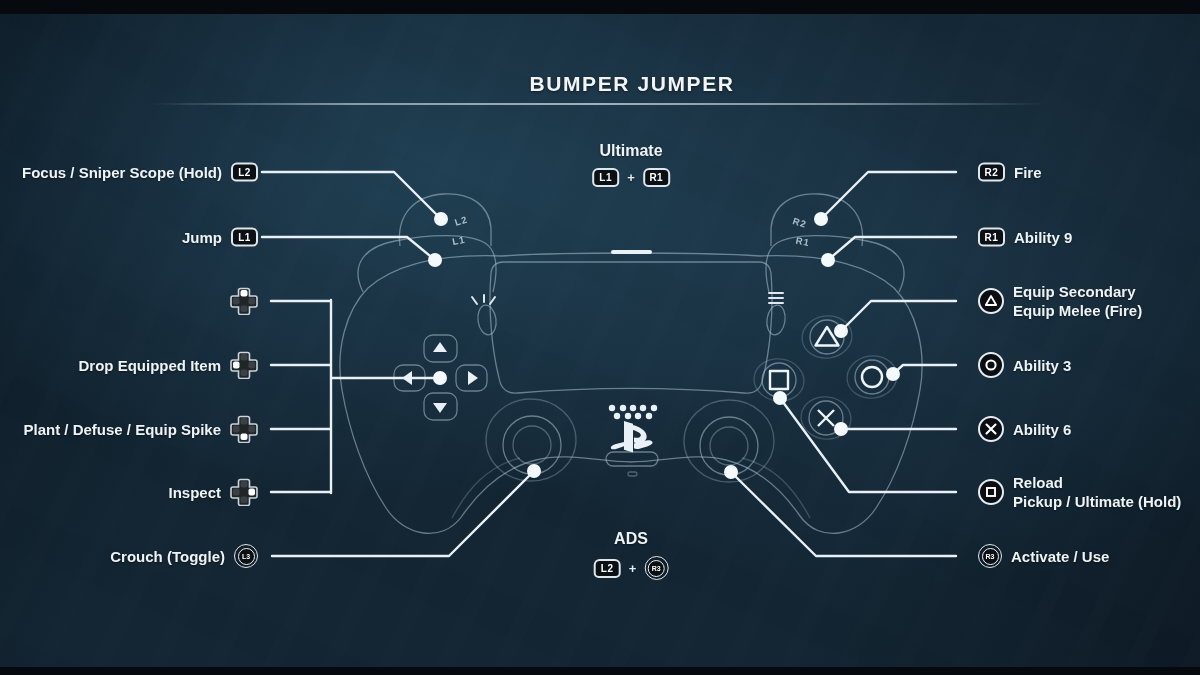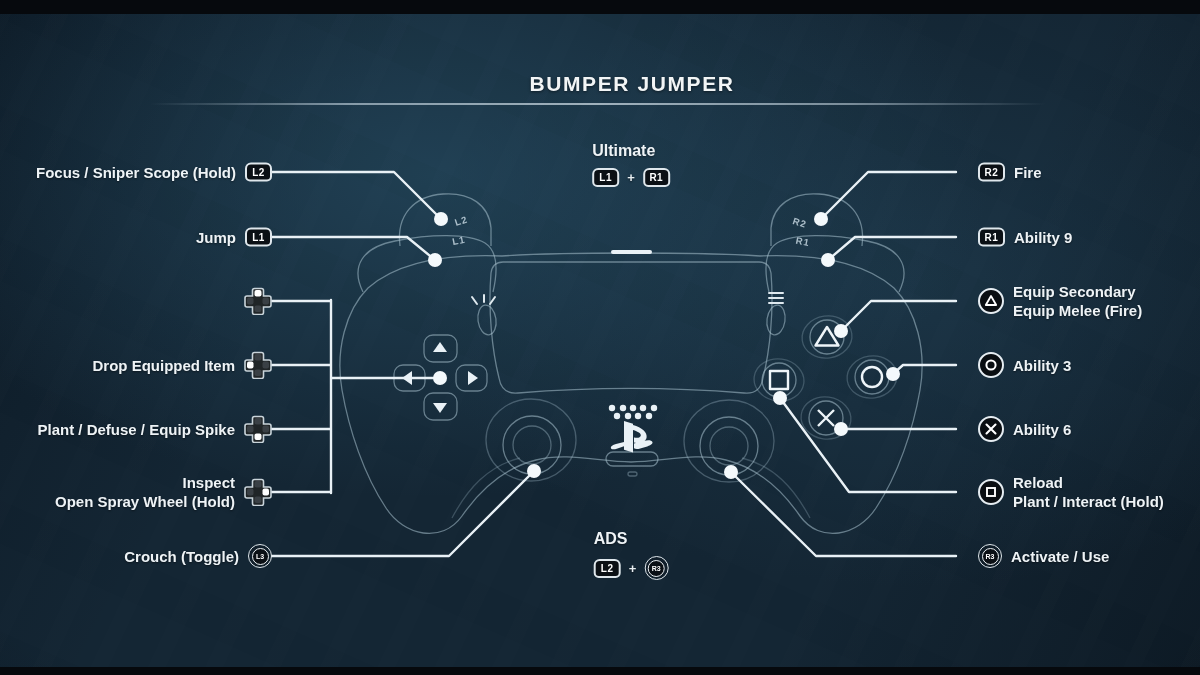--- a/index.html
+++ b/index.html
@@ -20,32 +20,32 @@
   .bar.bottom{bottom:0;height:8px}
   .title{position:absolute;top:84px;left:632px;transform:translate(-50%,-50%);
     color:#f2f5f6;font-size:21px;font-weight:700;letter-spacing:1.6px;white-space:nowrap;
     text-shadow:0 1px 3px rgba(0,0,0,.5);}
   .rule{position:absolute;top:103px;left:150px;width:896px;height:2px;
     background:linear-gradient(90deg, rgba(220,235,245,0) 0%, rgba(220,235,245,.55) 22%, rgba(230,242,250,.65) 50%, rgba(220,235,245,.5) 78%, rgba(220,235,245,0) 100%);}
   svg.overlay{position:absolute;left:0;top:0;}
   .row{position:absolute;display:flex;align-items:center;gap:9px;transform:translateY(-50%);
     color:#eef3f6;font-size:15px;font-weight:700;line-height:19px;white-space:nowrap;
     text-shadow:0 1px 2px rgba(0,0,0,.45);}
-  .row.left{left:0;width:258px;justify-content:flex-end;text-align:right;padding-left:14px;}
+  .row.left{left:0;width:258px;justify-content:flex-end;text-align:right;}
   .row.right{left:978px;justify-content:flex-start;text-align:left;}
   .badge{box-sizing:border-box;display:inline-flex;align-items:center;justify-content:center;flex:0 0 auto;}
   .badge.shoulder{width:27px;height:19px;background:#0b1015;border:2px solid #dfe7ec;
     border-radius:6px 6px 5px 5px;color:#fff;font-size:10px;font-weight:700;letter-spacing:.5px;
     text-shadow:none;}
   .badge.stick{width:24px;height:24px;border-radius:50%;border:1.5px solid #dfe7ec;background:rgba(6,10,14,.25);}
   .stick-inner{width:17px;height:17px;border-radius:50%;background:#0b1015;border:1.5px solid #eef3f6;
     display:flex;align-items:center;justify-content:center;color:#fff;font-size:7px;font-weight:700;text-shadow:none;box-sizing:border-box;}
   .badge.face{width:26px;height:26px;border-radius:50%;background:#0a0e12;border:2px solid #e6edf2;}
   .badge.dpad{width:28px;height:28px;}
-  .combo{position:absolute;transform:translateX(-50%);display:flex;flex-direction:column;align-items:flex-start;gap:8px;
+  .combo{position:absolute;transform:translateX(-50%);display:flex;flex-direction:column;align-items:center;gap:8px;
     color:#eef3f6;font-size:16px;font-weight:700;text-shadow:0 1px 2px rgba(0,0,0,.45);}
   .combo .btns{display:flex;align-items:center;gap:8px;}
   .plus{font-size:13px;font-weight:700;color:#e8eef2;}
 </style>
 </head>
 <body>
 
 <div class="stage">
   <div class="streaks"></div>
 
@@ -232,21 +232,20 @@
         <rect x="10.5" y="3" width="7" height="6.5" rx="2" fill="#3a4045"></rect>
         <rect x="3" y="10.5" width="6.5" height="7" rx="2" fill="#3a4045"></rect>
         <rect x="18.5" y="10.5" width="6.5" height="7" rx="2" fill="#3a4045"></rect>
         <rect x="10.5" y="18.5" width="7" height="6.5" rx="2" fill="#ffffff"></rect>
       </svg>
     </span>
   </div>
   <div class="row left" style="top:492px">
     <div>
       <div>Inspect</div>
-        <div>Open Spray Wheel (Hold)</div>
     </div>
     <span class="badge dpad">
       <svg width="28" height="28" viewBox="0 0 28 28">
         <path d="M10.5 1.5 h7 a2 2 0 0 1 2 2 v5.5 h5.5 a2 2 0 0 1 2 2 v7 a2 2 0 0 1 -2 2 h-5.5 v5.5 a2 2 0 0 1 -2 2 h-7 a2 2 0 0 1 -2 -2 v-5.5 h-5.5 a2 2 0 0 1 -2 -2 v-7 a2 2 0 0 1 2 -2 h5.5 v-5.5 a2 2 0 0 1 2 -2 Z" fill="#202527" stroke="#c9d4da" stroke-width="1.6"></path>
         <rect x="10.5" y="3" width="7" height="6.5" rx="2" fill="#3a4045"></rect>
         <rect x="3" y="10.5" width="6.5" height="7" rx="2" fill="#3a4045"></rect>
         <rect x="18.5" y="10.5" width="6.5" height="7" rx="2" fill="#ffffff"></rect>
         <rect x="10.5" y="18.5" width="7" height="6.5" rx="2" fill="#3a4045"></rect>
       </svg>
     </span>
@@ -304,21 +303,21 @@
       </div>
   </div>
   <div class="row right" style="top:492px">
     <span class="badge face">
       <svg width="14" height="14" viewBox="0 0 14 14">
           <rect x="3" y="3" width="8" height="8" fill="none" stroke="#fff" stroke-width="1.9"></rect>
         </svg>
     </span>
     <div>
       <div>Reload</div>
-        <div>Plant / Interact (Hold)</div>
+        <div>Pickup / Ultimate (Hold)</div>
     </div>
   </div>
   <div class="row right" style="top:556px">
     <span class="badge stick">
       <span class="stick-inner">R3</span>
     </span>
     <div>
         <div>Activate / Use</div>
       </div>
   </div>

